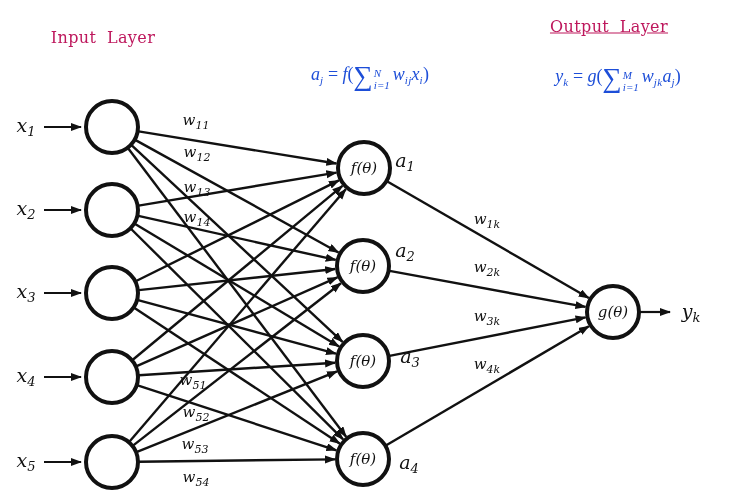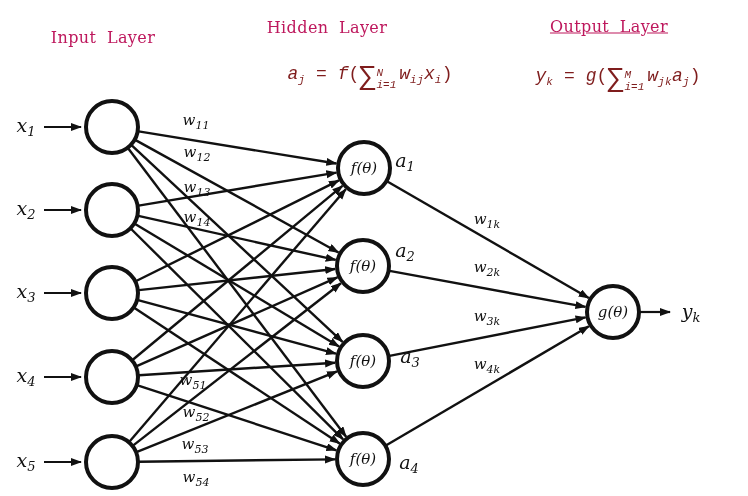--- a/index.html
+++ b/index.html
@@ -5,38 +5,37 @@
   html,body{margin:0;padding:0;background:#ffffff;}
   body{width:748px;height:496px;overflow:hidden;font-family:"DejaVu Serif",serif;}
   .stage{position:relative;width:748px;height:496px;background:#ffffff;}
   .layer-title{
     position:absolute;transform:translate(-50%,-50%);
     font-family:"DejaVu Serif",serif;font-size:16px;color:#be185d;
     letter-spacing:.4px;word-spacing:5px;white-space:nowrap;
   }
   .formula{
     position:absolute;transform:translate(-50%,-50%);
-    font-family:Liberation Mono, monospace;font-size:18px;color:#7f1d1d;white-space:nowrap;
+    font-family:Liberation Serif, serif;font-size:18px;color:#1d4ed8;white-space:nowrap;
   }
   .f-it{font-style:italic;}
   .f-rm{font-style:normal;}
   .f-sub{font-style:italic;font-size:11px;vertical-align:-4px;letter-spacing:.3px;}
   .f-sum{font-size:27px;font-style:normal;line-height:0;vertical-align:-5px;}
   .f-lim{display:inline-block;font-size:11px;font-style:italic;line-height:1.05;vertical-align:-9px;margin:0 3px 0 1px;text-align:left;}
   .f-lim span{display:block;}
   svg{position:absolute;left:0;top:0;}
   svg text{font-family:"DejaVu Serif",serif;}
 </style>
 </head>
 <body>
 
 <div class="stage">
 
   <div class="layer-title" style="left: 103px; top: 37px;">Input Layer</div>
-  <div class="layer-title" style="left: 327px; top: 27px;">Hidden Layer</div>
   <div class="layer-title" style="left: 609px; top: 26px; text-decoration: underline;">Output Layer</div>
 
   <div class="formula" style="left: 370px; top: 78px;"><span class="f-it">a</span><span class="f-sub">j</span><span class="f-rm"> = </span><span class="f-it">f</span><span class="f-rm">(</span><span class="f-sum">∑</span><span class="f-lim"><span>N</span><span>i=1</span></span><span class="f-it">w</span><span class="f-sub">ij</span><span class="f-it">x</span><span class="f-sub">i</span><span class="f-rm">)</span></div>
   <div class="formula" style="left: 618px; top: 80px;"><span class="f-it">y</span><span class="f-sub">k</span><span class="f-rm"> = </span><span class="f-it">g</span><span class="f-rm">(</span><span class="f-sum">∑</span><span class="f-lim"><span>M</span><span>i=1</span></span><span class="f-it">w</span><span class="f-sub">jk</span><span class="f-it">a</span><span class="f-sub">j</span><span class="f-rm">)</span></div>
 
   <svg id="net" width="748" height="496" viewBox="0 0 748 496">
       <defs>
         <marker id="ah" markerWidth="12" markerHeight="10" refX="10" refY="4" orient="auto" markerUnits="userSpaceOnUse">
           <path d="M0,0 L11,4 L0,8 Z" fill="#111111"></path>
         </marker>

